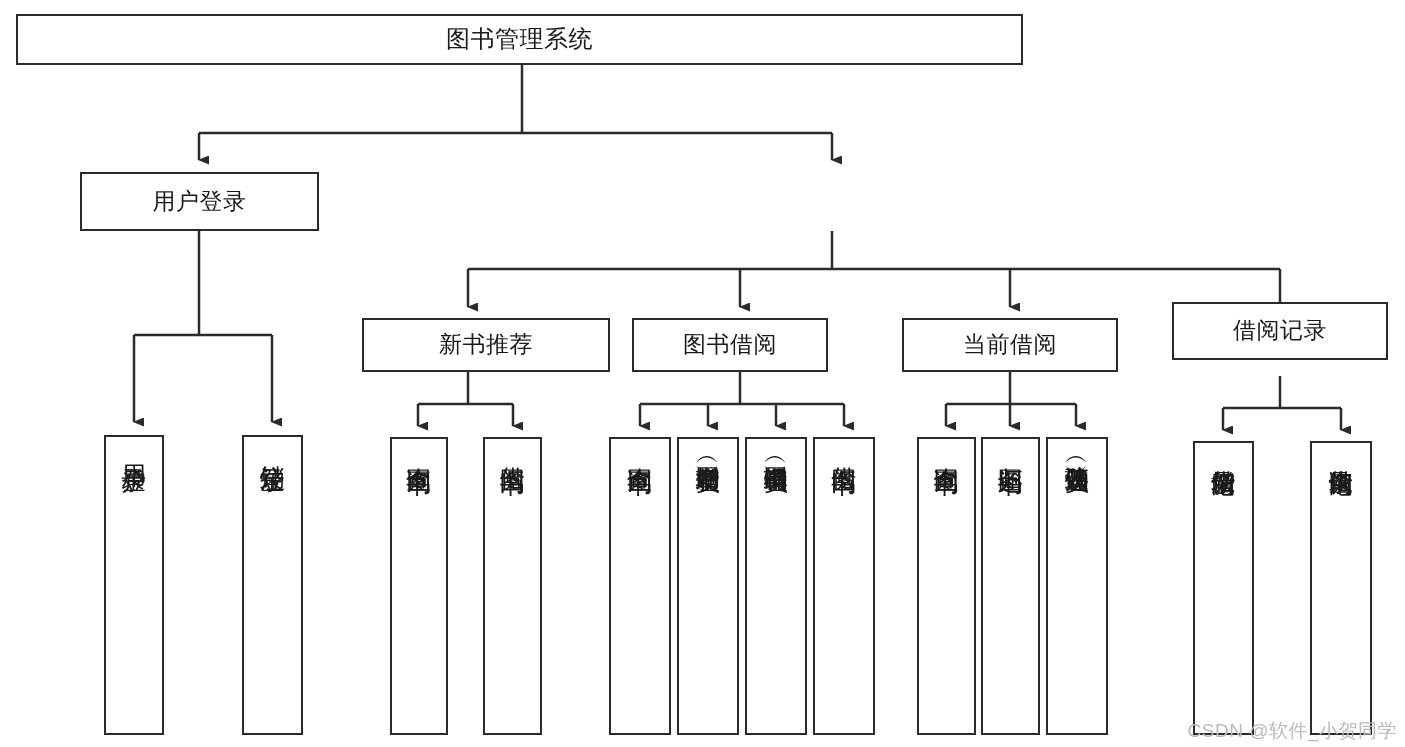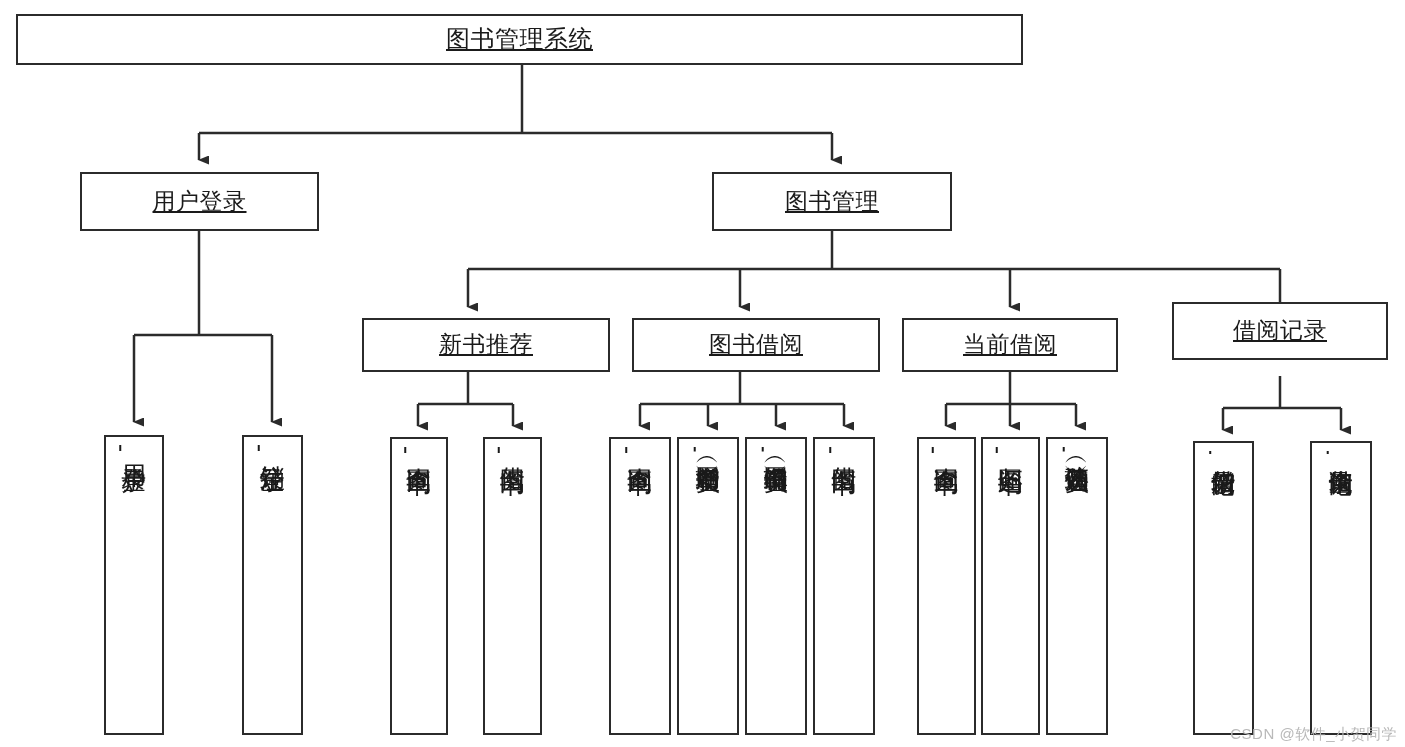--- a/index.html
+++ b/index.html
@@ -34,21 +34,20 @@
     display: flex;
     align-items: center;
     justify-content: center;
     overflow: hidden;
   }
   .node-label {
     color: #1a1a1a;
     text-align: center;
     line-height: 1.18;
     white-space: nowrap;
-    text-decoration: underline;
   }
   
   .node-h .node-label {
     font-size: 23px;
     letter-spacing: 0.5px;
   }
   #node-root .node-label {
     font-size: 24px;
   }
   
@@ -67,21 +66,21 @@
     display: block;
   }
   .node-v.tall-text .node-label {
     font-size: 24px;
     letter-spacing: 0.5px;
   }
   .watermark {
     position: absolute;
     right: 8px;
     bottom: 3px;
-    font-size: 15px;
+    font-size: 19px;
     color: #b9b9b9;
     letter-spacing: 0.5px;
     white-space: nowrap;
     pointer-events: none;
   }
 </style>
 </head>
 <body>
 
 <div id="diagram-root">
@@ -137,28 +136,25 @@
     </g>
   </svg>
 
   <div class="node-box node-h" id="node-root" style="left:16px; top:14px; width:1007px; height:51px;">
     <span class="node-label">图书管理系统</span>
   </div>
 
   <div class="node-box node-h" style="left:80px; top:172px; width:239px; height:59px;">
     <span class="node-label">用户登录</span>
   </div>
-  <div class="node-box node-h" style="left:712px; top:172px; width:240px; height:59px;">
-    <span class="node-label">图书管理</span>
-  </div>
 
   <div class="node-box node-h" style="left:362px; top:318px; width:248px; height:54px;">
     <span class="node-label">新书推荐</span>
   </div>
-  <div class="node-box node-h" style="left:632px; top:318px; width:248px; height:54px;">
+  <div class="node-box node-h" style="left:632px; top:318px; width:196px; height:54px;">
     <span class="node-label">图书借阅</span>
   </div>
   <div class="node-box node-h" style="left:902px; top:318px; width:216px; height:54px;">
     <span class="node-label">当前借阅</span>
   </div>
   <div class="node-box node-h" style="left:1172px; top:302px; width:216px; height:58px;">
     <span class="node-label">借阅记录</span>
   </div>
 
   <div class="node-box node-v" style="left:104px; top:435px; width:60px; height:300px;">

